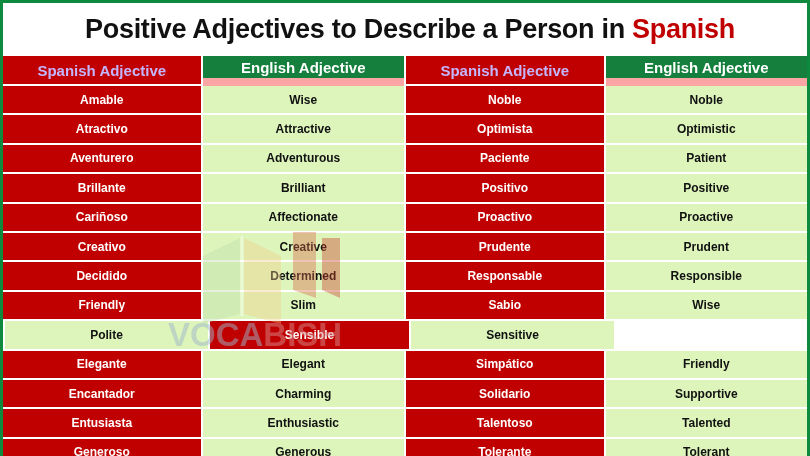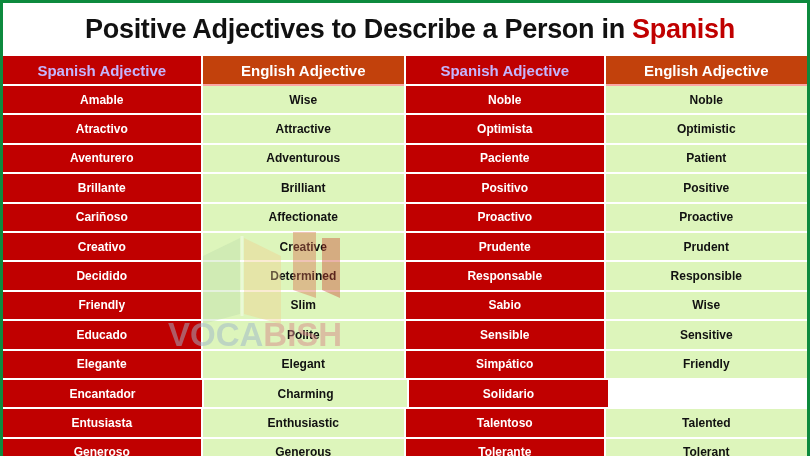--- a/index.html
+++ b/index.html
@@ -71,23 +71,23 @@
   .col-en { width: 203px; }
   .gap { width: 2px; background: #ffffff; height: 29.4px; flex: 0 0 auto;}
 
   .header-row .cell { height: 30px; font-size: 15px; }
   .cell.sp-head {
     background: #c00000;
     color: #c4b5fd;
     border-bottom: 2px solid #ffffff;
   }
   .cell.en-head {
-    background: #c2410c;
+    background: #15803d;
     color: #ffffff;
-    border-bottom: 2px solid #fca5a5;
+    border-bottom: 8px solid #fca5a5;
   }
   .cell.sp {
     background: #c00000;
     color: #ffffff;
     border-bottom: 2px solid #ffffff;
   }
   .cell.en {
     background: #ddf5bb;
     color: #111111;
     border-bottom: 2px solid #ffffff;
@@ -212,21 +212,20 @@
         <div class="row">
           <div class="cell sp col-sp">Friendly</div>
           <div class="gap"></div>
           <div class="cell en col-en">Slim</div>
           <div class="gap"></div>
           <div class="cell sp col-sp">Sabio</div>
           <div class="gap"></div>
           <div class="cell en col-en">Wise</div>
         </div>
         <div class="row">
-          <div class="cell sp col-sp">Educado</div>
           <div class="gap"></div>
           <div class="cell en col-en">Polite</div>
           <div class="gap"></div>
           <div class="cell sp col-sp">Sensible</div>
           <div class="gap"></div>
           <div class="cell en col-en">Sensitive</div>
         </div>
         <div class="row">
           <div class="cell sp col-sp">Elegante</div>
           <div class="gap"></div>
@@ -236,20 +235,21 @@
           <div class="gap"></div>
           <div class="cell en col-en">Friendly</div>
         </div>
         <div class="row">
           <div class="cell sp col-sp">Encantador</div>
           <div class="gap"></div>
           <div class="cell en col-en">Charming</div>
           <div class="gap"></div>
           <div class="cell sp col-sp">Solidario</div>
           <div class="gap"></div>
+          <div class="cell en col-en">Supportive</div>
         </div>
         <div class="row">
           <div class="cell sp col-sp">Entusiasta</div>
           <div class="gap"></div>
           <div class="cell en col-en">Enthusiastic</div>
           <div class="gap"></div>
           <div class="cell sp col-sp">Talentoso</div>
           <div class="gap"></div>
           <div class="cell en col-en">Talented</div>
         </div>

